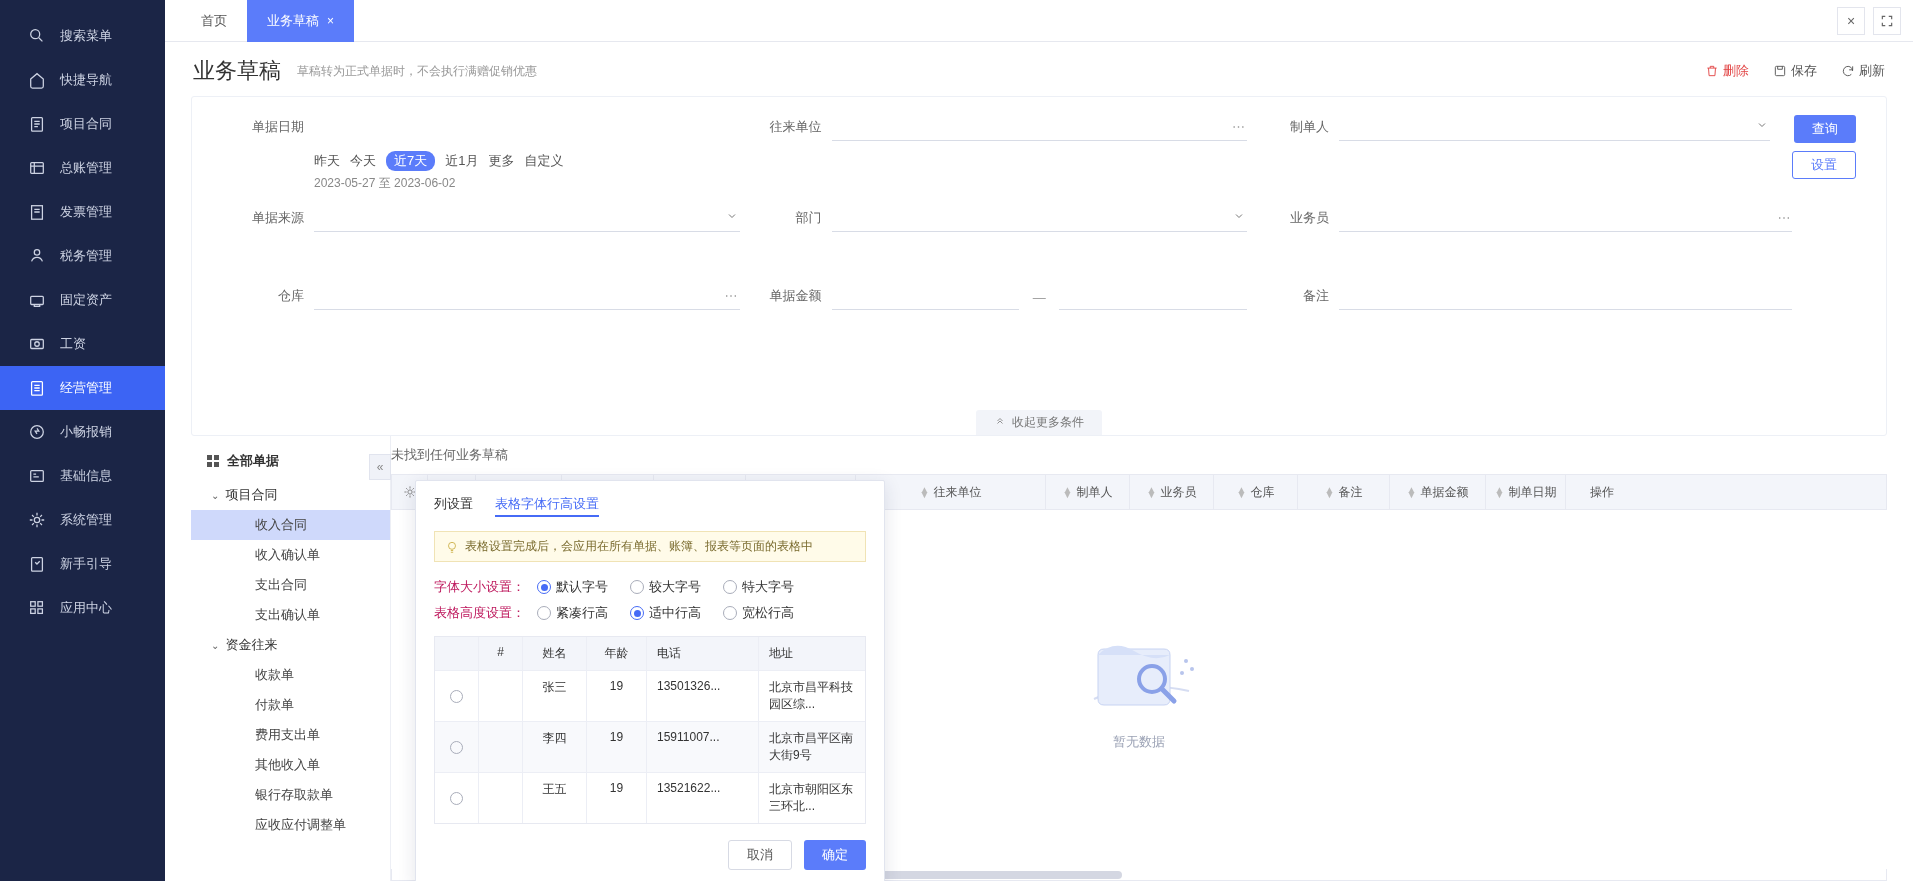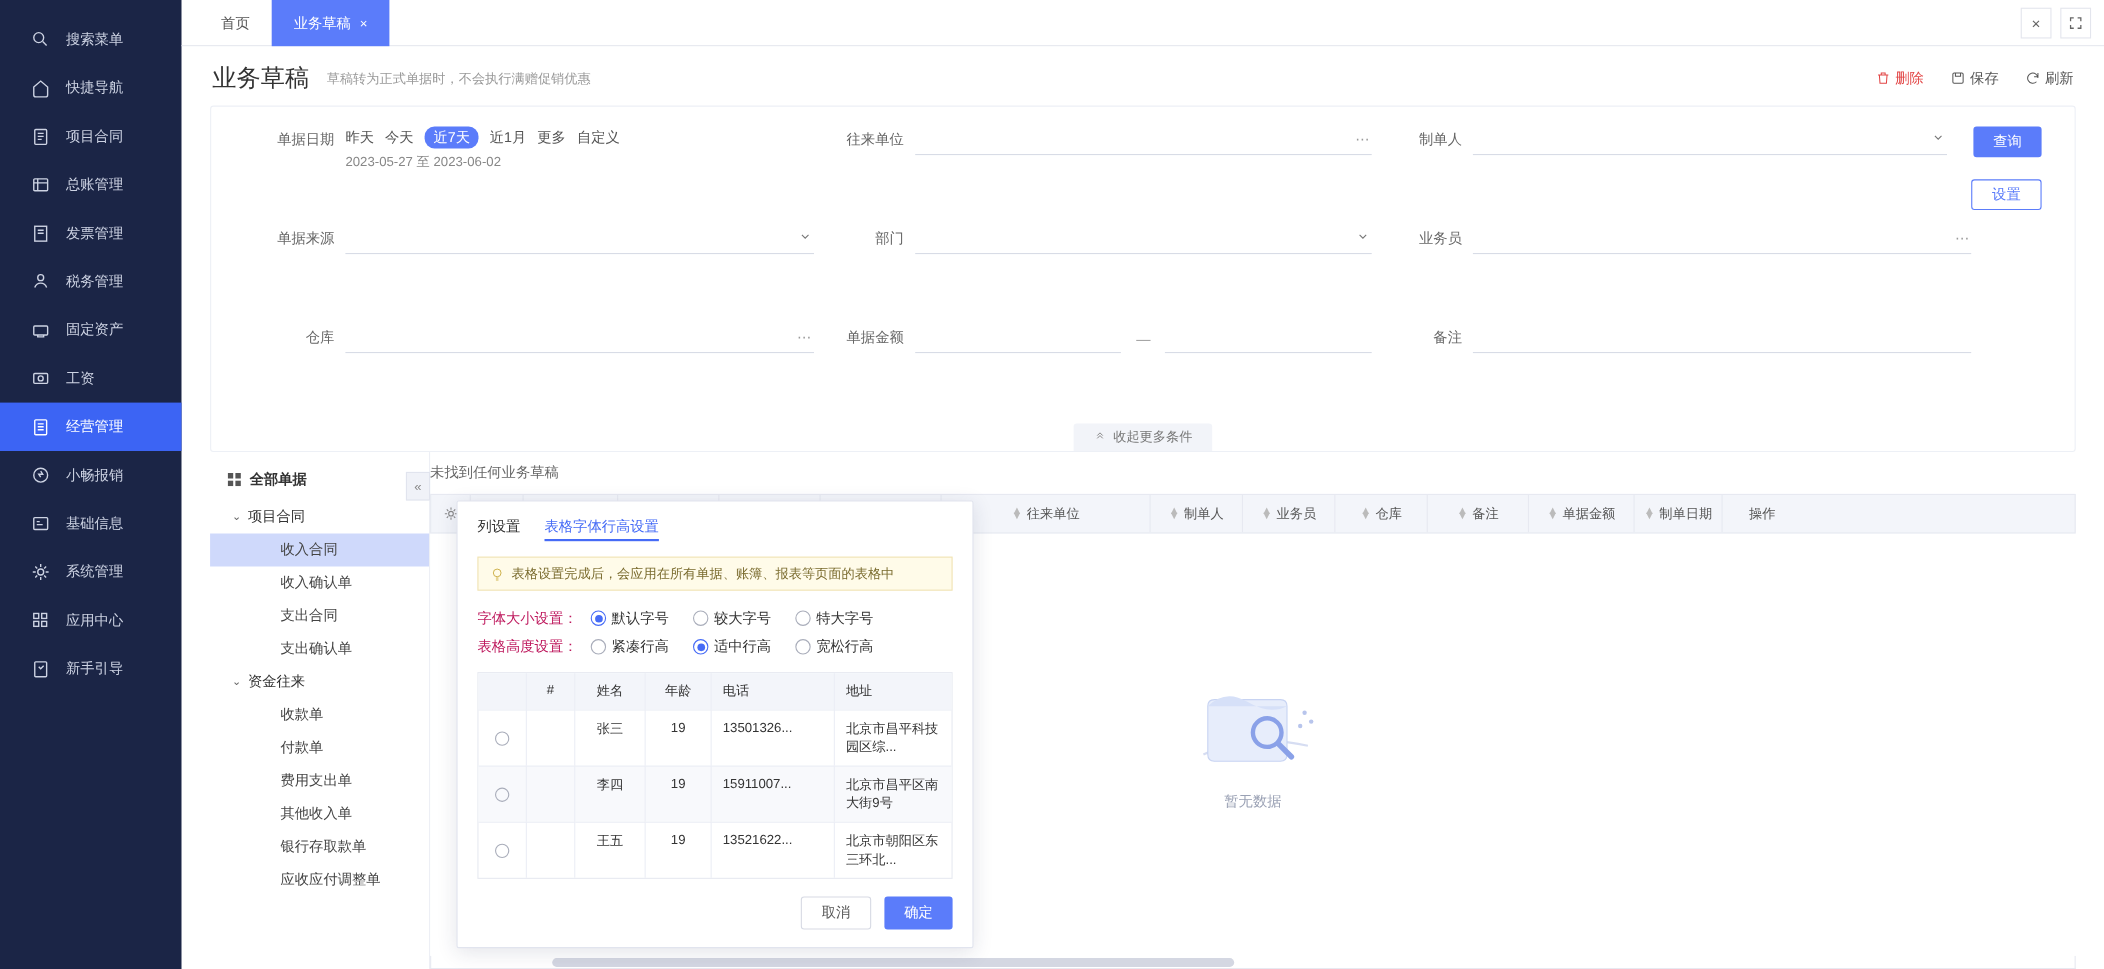--- a/index.html
+++ b/index.html
@@ -35,35 +35,35 @@
 
 
 .filter-panel { background: #fff; border: 1px solid #edf0f6; border-radius: 3px; margin: 0 26px; padding: 18px 30px 0 30px; }
 .filter-row { display: flex; margin-bottom: 14px; }
 .filter-cell { flex: 1; display: flex; align-items: flex-start; }
 .filter-cell.c1 { flex: 1.02; }
 .filter-cell.c2 { flex: 1; }
 .filter-cell.c3 { flex: 1.2; }
 .filter-label { width: 92px; text-align: right; padding-right: 10px; color: #666; padding-top: 3px; }
 .filter-body { flex: 1; position: relative; }
-.date-opts { display: flex; align-items: center; flex-wrap: wrap; }
+.date-opts { display: flex; align-items: center; flex-wrap: wrap; margin-top: 36px; }
 .date-opt { margin-right: 10px; color: #555; cursor: pointer; font-size: 13px; }
 .date-opt.active { background: #5b7cfa; color: #fff; padding: 1px 8px; border-radius: 9px; }
 .date-range { color: #888; margin-top: 4px; font-size: 12px; }
 .u-input { width: 100%; height: 26px; border: none; border-bottom: 1px solid #d8dce6; outline: none; padding: 0 22px 0 2px; background: transparent; }
 .field-icon { position: absolute; right: 2px; top: 4px; color: #999; cursor: pointer; font-size: 13px; }
 .field-icon svg { width: 12px; height: 12px; stroke: #777; fill: none; }
 .query-col { display: flex; flex-direction: column; align-items: flex-end; margin-left: 22px; }
 .btn { display: inline-flex; align-items: center; justify-content: center; height: 28px; border-radius: 3px; padding: 0 18px; cursor: pointer; font-size: 13px; }
 .btn-primary { background: #5b7cfa; color: #ffffff; }
 .btn-plain { border: 1px solid #5b7cfa; color: #5b7cfa; background: #fff; }
-.btn + .btn { margin-top: 20px; }
+.btn + .btn { margin-top: 8px; }
 .dash { text-align: center; color: #999; }
 .collapse-bar { text-align: center; margin-top: 6px; }
-.collapse-pill { display: inline-flex; background: #f2f4f9; color: #777; padding: 4px 18px; border-radius: 3px 3px 0 0; cursor: pointer; font-size: 12px; }
+.collapse-pill { display: inline-flex; background: #f2f4f9; color: #777; padding: 4px 18px; border-radius: 3px 3px 0 0; cursor: pointer; font-size: 12px; margin-top: 48px; }
 .collapse-pill svg { width: 12px; height: 12px; margin-right: 6px; stroke: #777; fill: none; }
 
 
 .workspace { flex: 1; display: flex; margin: 0 26px; min-height: 0; }
 .doc-tree { width: 200px; border-right: 1px solid #edeff5; position: relative; padding-top: 6px; }
 .tree-header { display: flex; align-items: center; padding: 10px 12px 10px 16px; font-weight: 600; color: #333; }
 .tree-header .grid-ic { margin-right: 8px; display:inline-flex;}
 .collapse-handle { position: absolute; right: -1px; top: 18px; width: 22px; height: 26px; background: #f0f2f8; border: 1px solid #e1e4ee; display: flex; align-items: center; justify-content: center; cursor: pointer; color:#888; font-size:12px;}
 .tree-group { padding-left: 20px; color: #333; display: flex; align-items: center; height: 30px; cursor: pointer; }
 .tree-group .caret { margin-right: 6px; font-size: 10px; color: #666; }
@@ -222,36 +222,36 @@
         <svg viewBox="0 0 20 20" stroke-width="1.4">
           <circle cx="10" cy="10" r="3"></circle>
           <path d="M10 2v3M10 15v3M2 10h3M15 10h3M4.5 4.5l2 2M13.5 13.5l2 2M15.5 4.5l-2 2M6.5 13.5l-2 2"></path>
         </svg>
       </span>
       <span>系统管理</span>
     </div>
     <div class="sidebar-item">
       <span class="nav-icon">
         <svg viewBox="0 0 20 20" stroke-width="1.4">
+          <rect x="4" y="3" width="12" height="15" rx="1"></rect>
+          <path d="M8 8l2 2 3-3"></path>
+        </svg>
+      </span>
+      <span>新手引导</span>
+    </div>
+    <div class="sidebar-item">
+      <span class="nav-icon">
+        <svg viewBox="0 0 20 20" stroke-width="1.4">
           <rect x="3" y="3" width="5" height="5"></rect>
           <rect x="11" y="3" width="5" height="5"></rect>
           <rect x="3" y="11" width="5" height="5"></rect>
           <rect x="11" y="11" width="5" height="5"></rect>
         </svg>
       </span>
       <span>应用中心</span>
-    </div>
-    <div class="sidebar-item">
-      <span class="nav-icon">
-        <svg viewBox="0 0 20 20" stroke-width="1.4">
-          <rect x="4" y="3" width="12" height="15" rx="1"></rect>
-          <path d="M8 8l2 2 3-3"></path>
-        </svg>
-      </span>
-      <span>新手引导</span>
     </div>
   </nav>
 
 <div class="main">
 
   <div class="tabbar">
     <div class="tab">
         <span>首页</span>
       </div>
     <div class="tab active">

